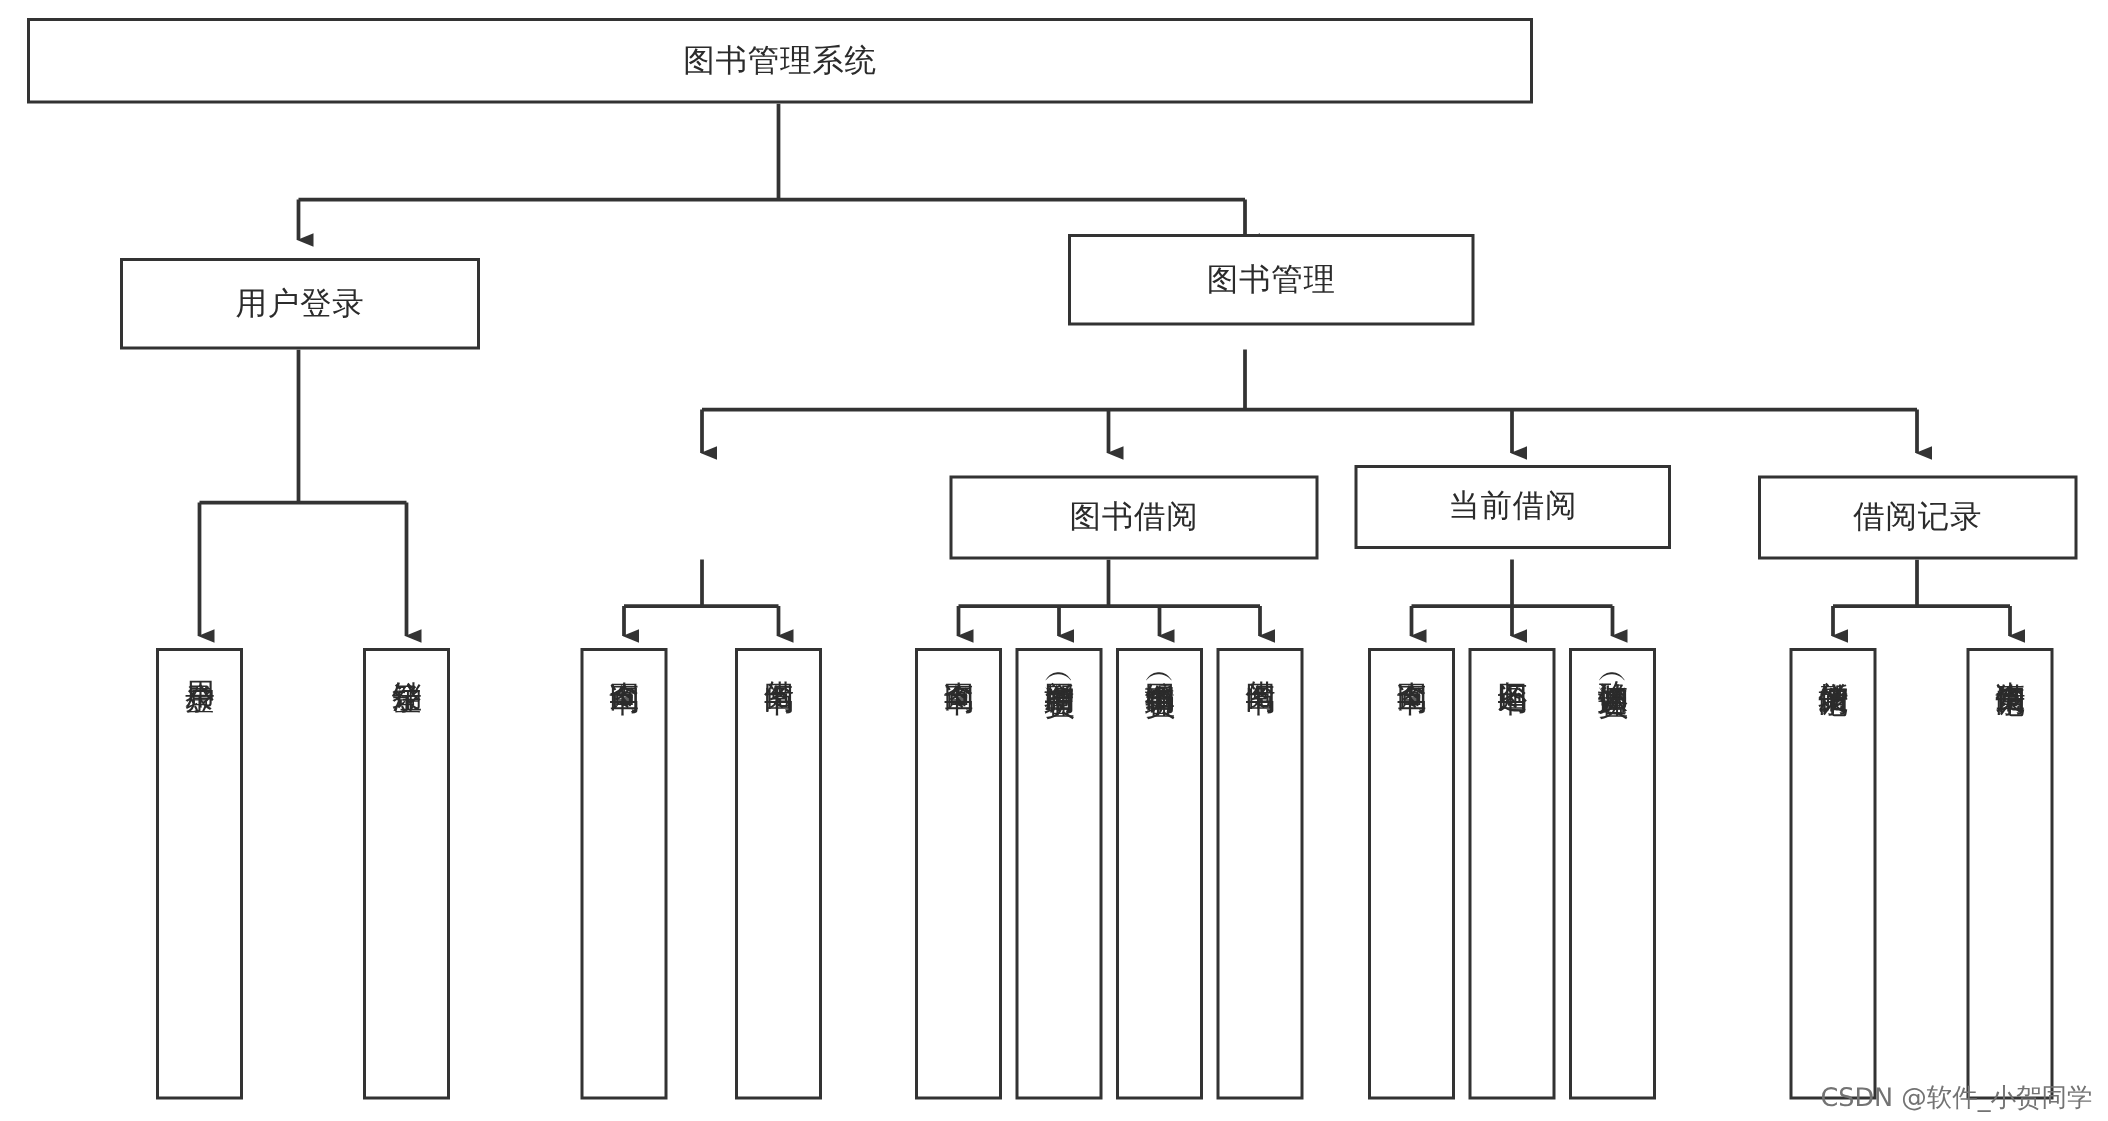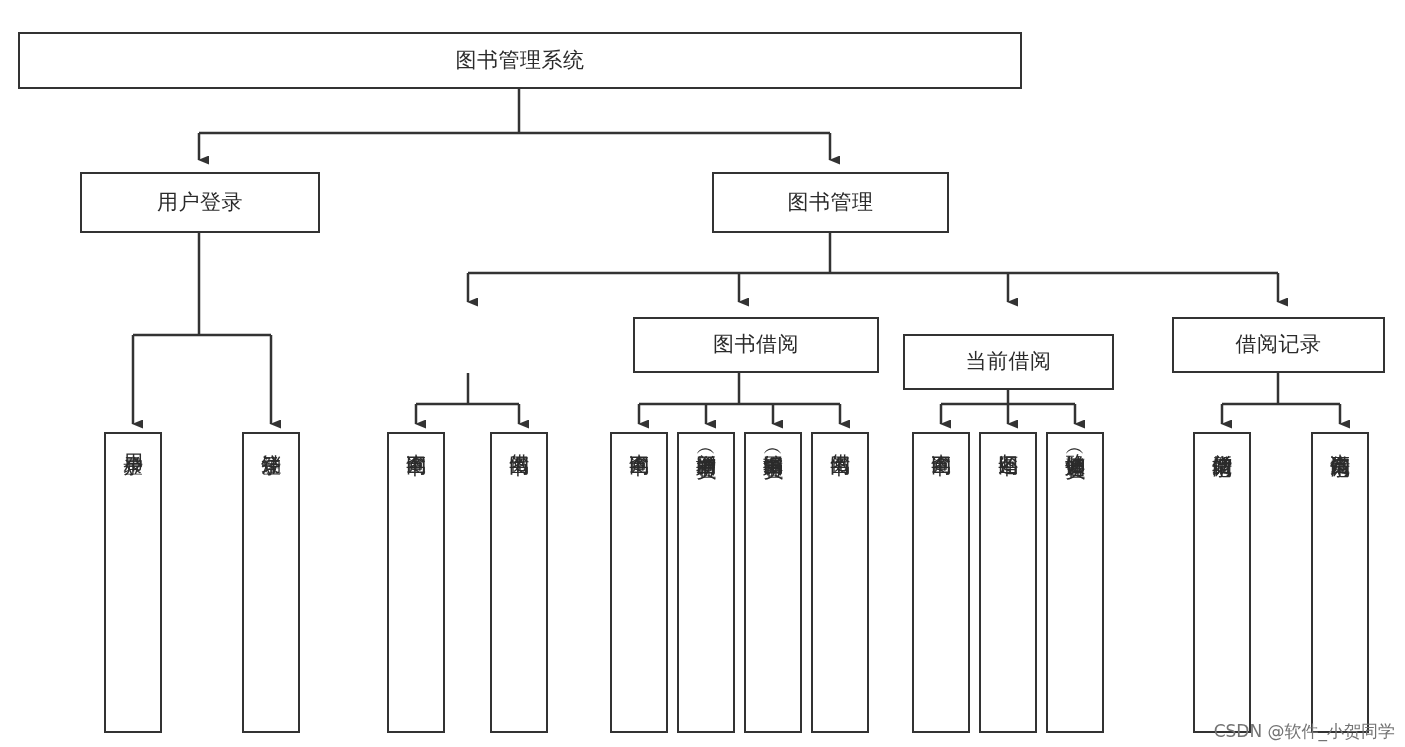--- a/index.html
+++ b/index.html
@@ -113,38 +113,38 @@
       <path d="M1008,404 L1008,424" marker-end="url(#arrowhead)"></path>
       <path d="M1075,404 L1075,424" marker-end="url(#arrowhead)"></path>
 
       <path d="M1278,373 L1278,404"></path>
       <path d="M1222,404 L1340,404"></path>
       <path d="M1222,404 L1222,424" marker-end="url(#arrowhead)"></path>
       <path d="M1340,404 L1340,424" marker-end="url(#arrowhead)"></path>
     </g>
   </svg>
 
-  <div class="node-box" style="left:18px; top:12px; width:1004px; height:57px;margin-top:20px;">
+  <div class="node-box" style="left:18px; top:12px; width:1004px; height:57px;">
     <span class="node-label-h">图书管理系统</span>
   </div>
 
   <div class="node-box" style="left:80px; top:172px; width:240px; height:61px;">
     <span class="node-label-h">用户登录</span>
   </div>
 
-  <div class="node-box" style="left:712px; top:172px; width:237px; height:61px;text-align:right;">
+  <div class="node-box" style="left:712px; top:156px; width:271px; height:61px;text-align:right;">
     <span class="node-label-h">图书管理</span>
   </div>
 
 
   <div class="node-box" style="left:633px; top:317px; width:246px; height:56px;">
     <span class="node-label-h">图书借阅</span>
   </div>
 
-  <div class="node-box" style="left:903px; top:334px; width:211px; height:56px;">
+  <div class="node-box" style="left:903px; top:310px; width:211px; height:56px;">
     <span class="node-label-h">当前借阅</span>
   </div>
 
   <div class="node-box" style="left:1172px; top:317px; width:213px; height:56px;text-align:center;">
     <span class="node-label-h">借阅记录</span>
   </div>
 
   <div class="node-box vertical" style="left:104px; top:432px; width:58px; height:301px;">
     <span class="node-label-v">用户登录</span>
   </div>

